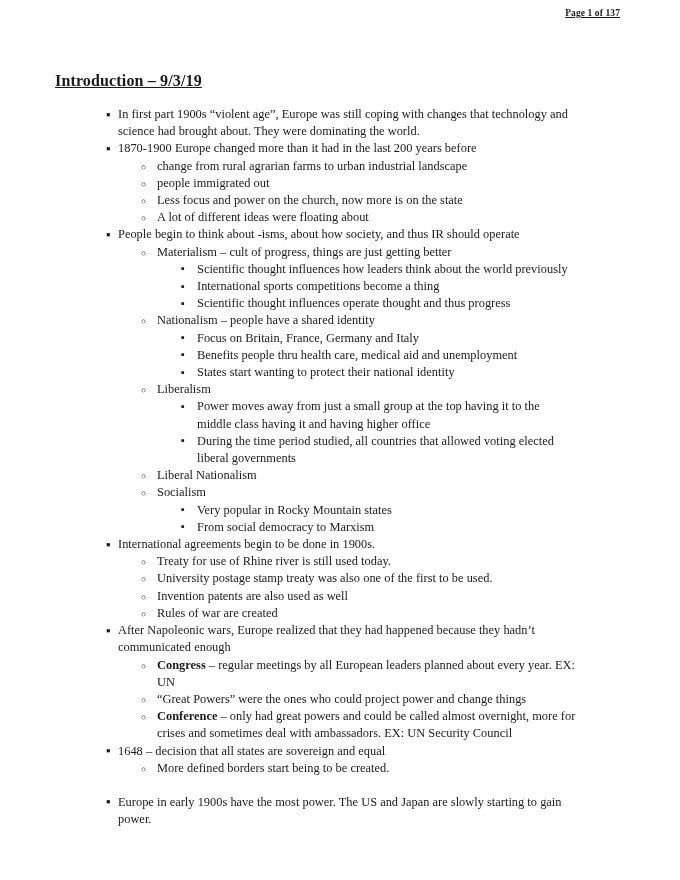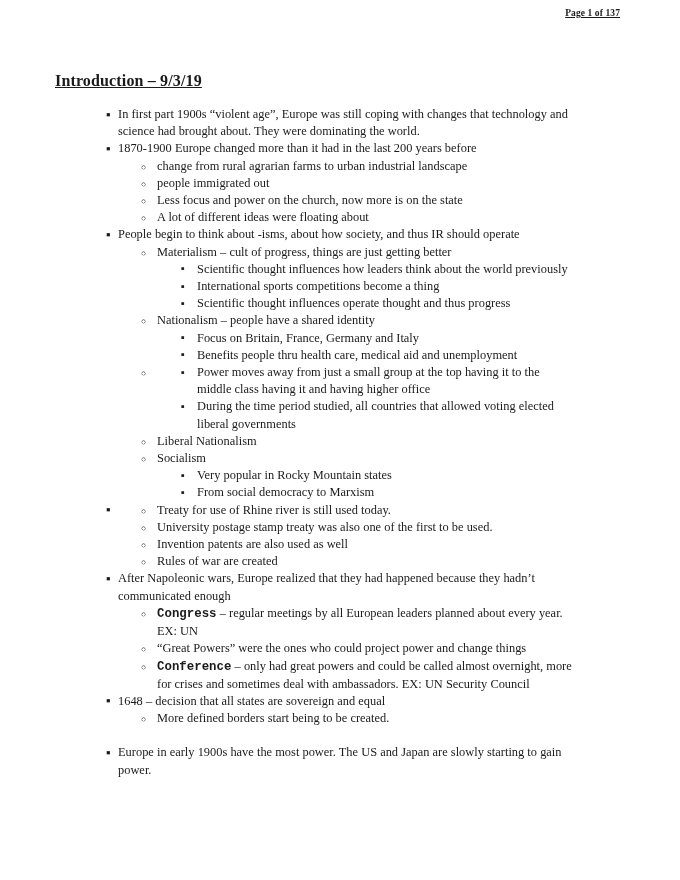--- a/index.html
+++ b/index.html
@@ -94,21 +94,20 @@
     content: "\25AA";
     left: -16px;
     font-size: 11px;
     top: -0.5px;
   }
   .l2, .l3 {
     margin-top: 0;
   }
   b.term {
     font-weight: bold;
-    font-family: Liberation Mono, monospace;
   }
   .gap {
     height: 17px;
   }
 </style>
 </head>
 <body>
 
 <div class="page">
 
@@ -160,23 +159,27 @@
             </li>
             <li class="item">
               <span class="txt">Nationalism – people have a shared identity</span>
               <ul class="lvl l3">
                 <li class="item">
                   <span class="txt">Focus on Britain, France, Germany and Italy</span>
                 </li>
                 <li class="item">
                   <span class="txt">Benefits people thru health care, medical aid and unemployment</span>
                 </li>
-              </ul>
-            </li>
-            <li class="item">
+                <li class="item">
+                  <span class="txt">States start wanting to protect their national identity</span>
+                </li>
+              </ul>
+            </li>
+            <li class="item">
+              <span class="txt">Liberalism</span>
               <ul class="lvl l3">
                 <li class="item">
                   <span class="txt">Power moves away from just a small group at the top having it to the middle class having it and having higher office</span>
                 </li>
                 <li class="item">
                   <span class="txt">During the time period studied, all countries that allowed voting elected liberal governments</span>
                 </li>
               </ul>
             </li>
             <li class="item">
@@ -189,20 +192,21 @@
                   <span class="txt">Very popular in Rocky Mountain states</span>
                 </li>
                 <li class="item">
                   <span class="txt">From social democracy to Marxism</span>
                 </li>
               </ul>
             </li>
           </ul>
         </li>
         <li class="item">
+          <span class="txt">International agreements begin to be done in 1900s.</span>
           <ul class="lvl l2">
             <li class="item">
               <span class="txt">Treaty for use of Rhine river is still used today.</span>
             </li>
             <li class="item">
               <span class="txt">University postage stamp treaty was also one of the first to be used.</span>
             </li>
             <li class="item">
               <span class="txt">Invention patents are also used as well</span>
             </li>

